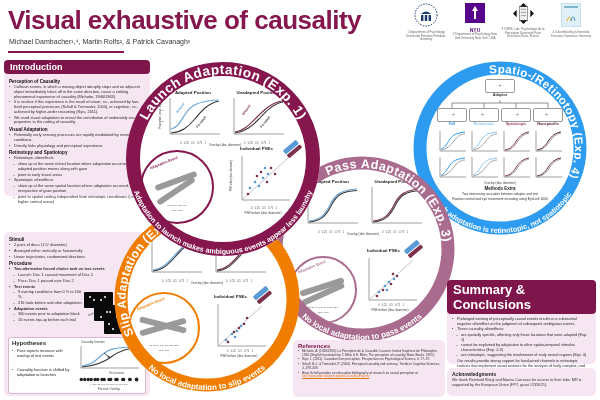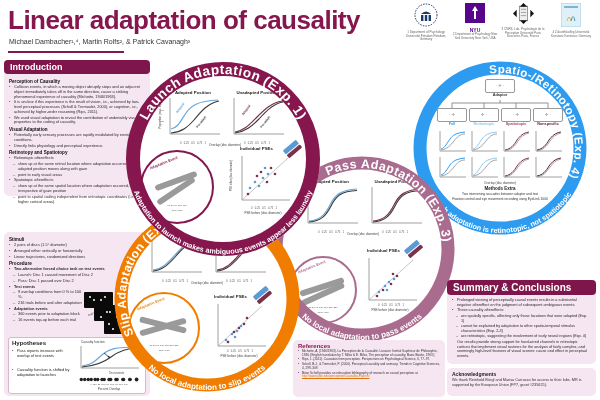--- a/index.html
+++ b/index.html
@@ -60,21 +60,21 @@
   .rtitle{font-size:6px;font-weight:bold;color:#7f164b;margin-bottom:1px}
   .ref{font-size:3.1px;line-height:1.2;position:relative;padding-left:4px;margin-bottom:1px;color:#333}
   .ref:before{content:"•";position:absolute;left:0;top:0}
   .reflink{color:#d97715;text-decoration:underline;cursor:pointer}
 </style>
 </head>
 <body>
 
 <div id="poster">
 
-  <div class="abs title" style="left:8px;top:5px">Linear adaptation of causality</div>
+  <div class="abs title" style="left:8px;top:5px">Visual exhaustive of causality</div>
   <div class="abs authors" style="left:9px;top:38px">Michael Dambacher¹,⁴, Martin Rolfs², &amp; Patrick Cavanagh³</div>
   <div class="abs rule" style="left:8px;top:51px;width:116px"></div>
 
   <div class="abs" style="left:403px;top:3px;width:46px;text-align:center">
     <svg width="24" height="24" viewBox="0 0 24 24">
       <circle cx="12" cy="12" r="11" fill="#fff" stroke="#1a3a6b" stroke-width="1" stroke-dasharray="1.5 1.2"></circle>
       <rect x="7" y="12" width="2.4" height="6" fill="#1a3a6b"></rect>
         <rect x="10.8" y="12" width="2.4" height="6" fill="#1a3a6b"></rect>
         <rect x="14.6" y="12" width="2.4" height="6" fill="#1a3a6b"></rect>
       <path d="M7 11 Q12 6 17 11 Z" fill="#1a3a6b"></path>
@@ -504,21 +504,21 @@
 
   <div class="box" style="left:293px;top:340px;width:152px;height:57px;padding:3px 5px;box-sizing:border-box">
     <div class="rtitle">References</div>
     <div class="ref">Michotte, A. (1946/1963). La Perception de la Causalité. Louvain: Institut Supérieur de Philosophie, 1946. [English translation by T. Miles &amp; E. Miles, The perception of causality, Basic Books, 1963.]</div>
     <div class="ref">Rips, L. (2011). Causation from perception. Perspectives on Psychological Science, 6, 77–97.</div>
     <div class="ref">Scholl, B.J., &amp; Tremoulet, P. (2000). Perceptual causality and animacy. Trends in Cognitive Sciences, 4, 299–309.</div>
     <div class="ref"><span>Brian Scholl provides an exhaustive bibliography of research on causal perception at</span> <span class="reflink">http://www.yale.edu/perception/Causality-Papers/</span></div>
   </div>
 
   <div class="box" style="left:447px;top:280px;width:149px;height:84px">
-    <div class="bhd" style="font-size:10px">Summary &amp; Conclusions</div>
+    <div class="bhd" style="font-size:13px">Summary &amp; Conclusions</div>
     <div class="body">
       <div class="b" style="font-size:3.8px">Prolonged viewing of perceptually causal events results in a substantial negative aftereffect on the judgment of subsequent ambiguous events.</div>
       <div class="b" style="font-size:3.8px">These causality aftereffects:</div>
       <div class="d" style="font-size:3.8px">are spatially specific, affecting only those locations that were adapted (Exp. 1)</div>
       <div class="d" style="font-size:3.8px">cannot be explained by adaptation to other spatio-temporal stimulus characteristics (Exp. 2-3)</div>
       <div class="d" style="font-size:3.8px">are retinotopic, suggesting the involvement of early neural regions (Exp. 4)</div>
       <div style="font-size:3.8px;line-height:1.22;padding-left:5px">Our results provide strong support for hard-wired channels in retinotopic cortices that implement visual routines for the analysis of fairly complex, and seemingly high-level features of visual scenes: cause and effect in perceptual events.</div>
     </div>
   </div>
 

